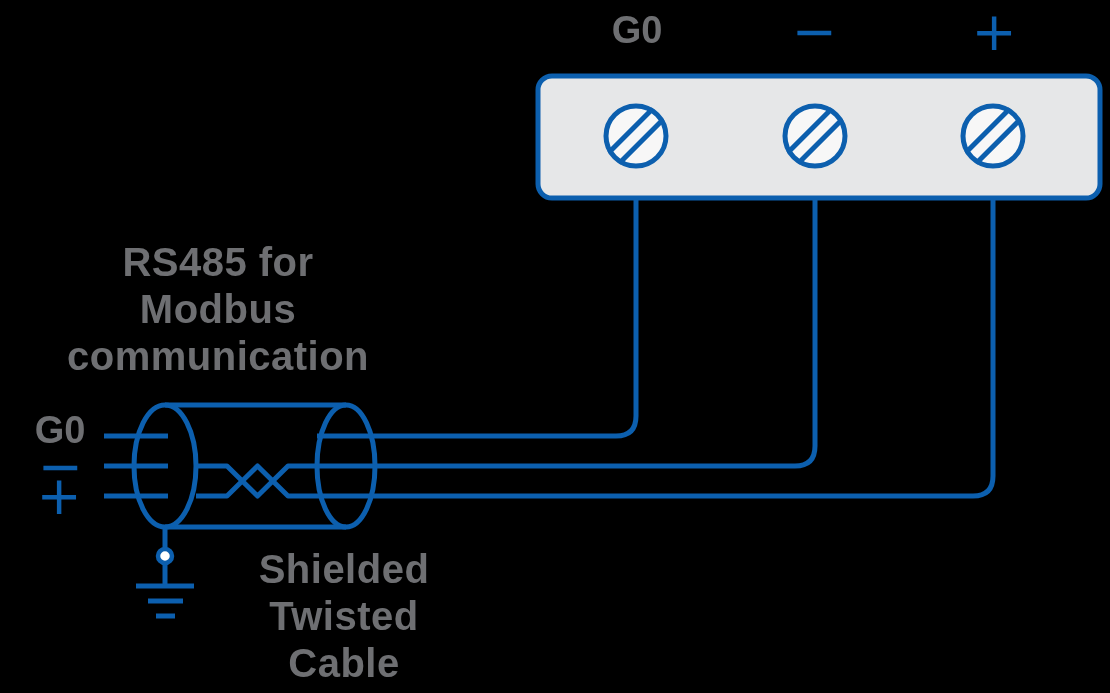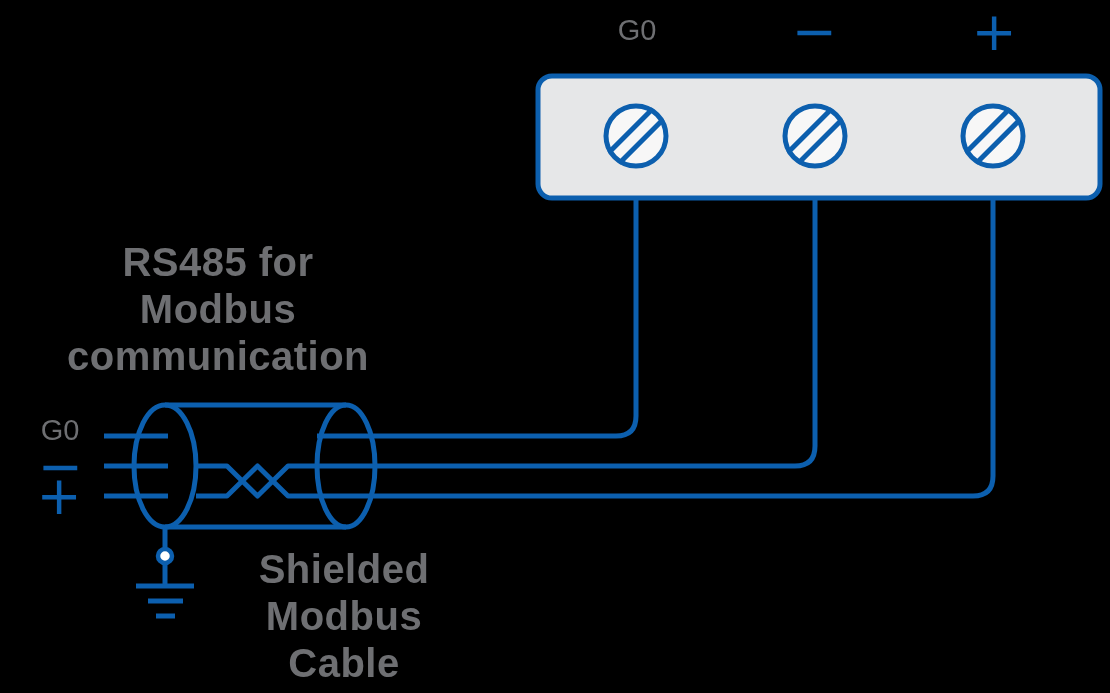--- a/index.html
+++ b/index.html
@@ -13,22 +13,22 @@
   }
   .stage svg { position: absolute; left: 0; top: 0; }
   .lbl {
     position: absolute;
     transform: translate(-50%, -50%);
     line-height: 1;
     white-space: nowrap;
   }
   .gray-label {
     color: #6E6F72;
-    font-weight: normal;
-    font-size: 29px;
+    font-weight: bold;
+    font-size: 38px;
   }
   .blue-sym {
     color: #0C5FAE;
     font-family: "DejaVu Sans", sans-serif;
     font-size: 54px;
     font-weight: normal;
   }
   .caption {
     position: absolute;
     transform: translateX(-50%);
@@ -94,16 +94,16 @@
   <div class="lbl blue-sym" style="left:994px; top:32px;">+</div>
 
   <div class="lbl gray-label" style="left:60px; top:430px;">G0</div>
   <div class="lbl blue-sym" style="left:60px; top:467px;">−</div>
   <div class="lbl blue-sym" style="left:59px; top:496px;">+</div>
 
   <div class="caption" style="left:190px; top:239px;margin-left:28px;">RS485 for
 Modbus
 communication</div>
   <div class="caption" style="left:344px; top:546px;">Shielded
-Modbus
+Twisted
 Cable</div>
 
 </div>
 
 </body></html>

